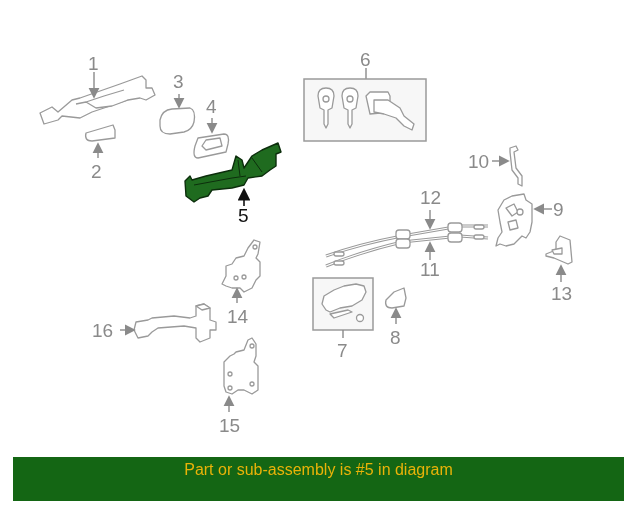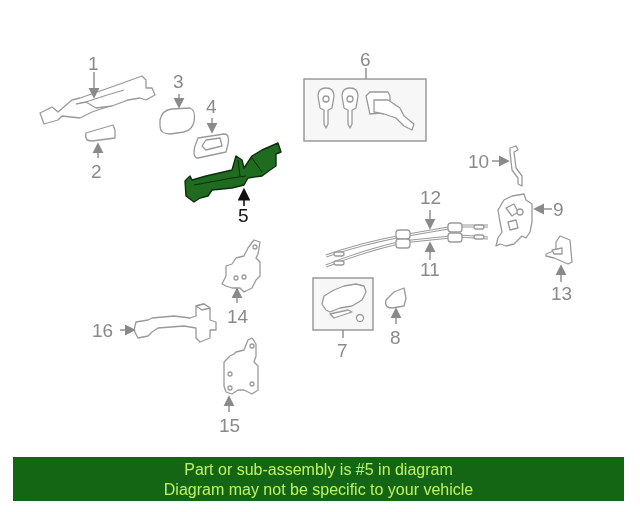--- a/index.html
+++ b/index.html
@@ -8,21 +8,21 @@
   #diagram { position: absolute; left: 0; top: 0; width: 640px; height: 512px; }
   .callout { font-family: "Liberation Sans", sans-serif; font-size: 19px; fill: #8a8a8a; }
   .callout-hl { fill: #111111; }
   .part { fill: #ffffff; stroke: #9a9a9a; stroke-width: 1.3; stroke-linejoin: round; }
   .part-box { fill: #f7f7f7; stroke: #9a9a9a; stroke-width: 1.5; }
   .leader { stroke: #8a8a8a; stroke-width: 1.4; fill: none; }
   .leader-hl { stroke: #111111; stroke-width: 1.6; fill: none; }
   .hl-part { fill: #1f6b1f; stroke: #0c2e0c; stroke-width: 1.4; stroke-linejoin: round; }
   .hl-line { stroke: #0c2e0c; stroke-width: 1; fill: none; }
   .banner { position: absolute; left: 13px; top: 457px; width: 611px; height: 44px;
-            background: #146614; color: #bef264; text-align: center;
+            background: #146614; color: #eab308; text-align: center;
             font-size: 16px; line-height: 20px; padding-top: 3px; box-sizing: border-box; }
   .banner div { white-space: nowrap; }
 </style>
 </head>
 <body>
 
 <svg id="diagram" viewBox="0 0 640 512" xmlns="http://www.w3.org/2000/svg">
   <defs>
     <marker id="arrowG" markerWidth="8" markerHeight="8" refX="6" refY="4" orient="auto">
       <path d="M0,0 L8,4 L0,8 z" fill="#8a8a8a"></path>
@@ -156,14 +156,13 @@
 
   <g>
     <path class="part" d="M386,300 L394,292 L404,288 L406,298 L404,306 L392,308 Q384,308 386,300 Z"></path>
     <line class="leader" x1="396" y1="324" x2="396" y2="310" marker-end="url(#arrowG)"></line>
     <text class="callout" x="390" y="344">8</text>
   </g>
 </svg>
 
 <div class="banner">
   <div>Part or sub-assembly is #5 in diagram</div>
-  <div>Diagram may not be specific to your vehicle</div>
 </div>
 
 </body></html>

